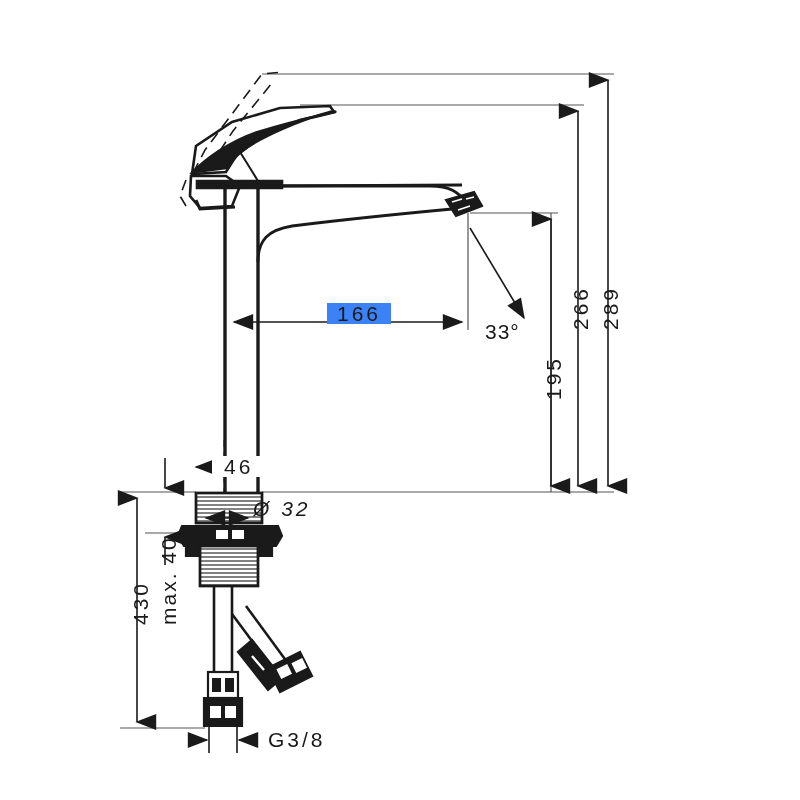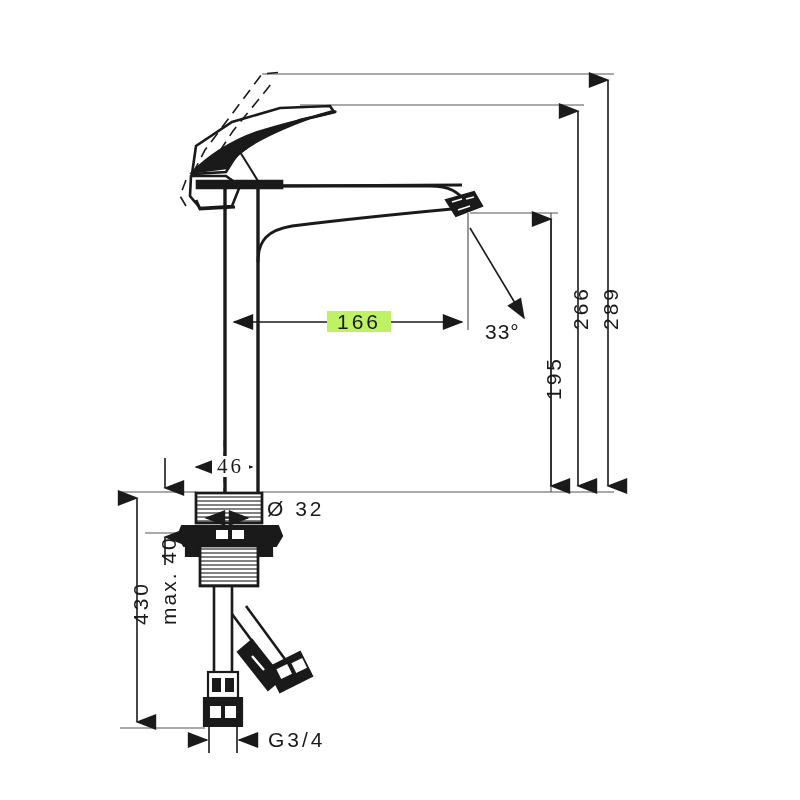--- a/index.html
+++ b/index.html
@@ -179,27 +179,27 @@
     </g>
 
   </svg>
 
   <div class="dimlabel vert" style="left:600px; top:330px;">289</div>
 
   <div class="dimlabel vert" style="left:570px; top:330px;">266</div>
 
   <div class="dimlabel vert" style="left:543px; top:400px;">195</div>
 
-  <div class="dimlabel" style="left:327px; top:311px; background:#bef264; padding:0 10px;">166</div>
+  <div class="dimlabel" style="left:327px; top:303px; background:#3b82f6; padding:0 10px;">166</div>
 
   <div class="dimlabel" style="left:485px; top:308px; letter-spacing:1px;margin-top:13px;">33°</div>
 
-  <div class="dimlabel" style="left:212px; top:456px; background:#ffffff; padding:0 5px;font-family:Liberation Serif, serif;">46</div>
-
-  <div class="dimlabel" style="left:267px; top:498px;">Ø 32</div>
+  <div class="dimlabel" style="left:212px; top:456px; background:#ffffff; padding:0 12px;">46</div>
+
+  <div class="dimlabel" style="left:253px; top:498px;font-style:italic;">Ø 32</div>
 
   <div class="dimlabel vert" style="left:130px; top:625px;">430</div>
 
   <div class="dimlabel vert" style="left:158px; top:625px; letter-spacing:2px;">max. 40</div>
 
-  <div class="dimlabel" style="left:268px; top:729px;">G3/4</div>
+  <div class="dimlabel" style="left:268px; top:729px;">G3/8</div>
 
 </div>
 
 </body></html>

